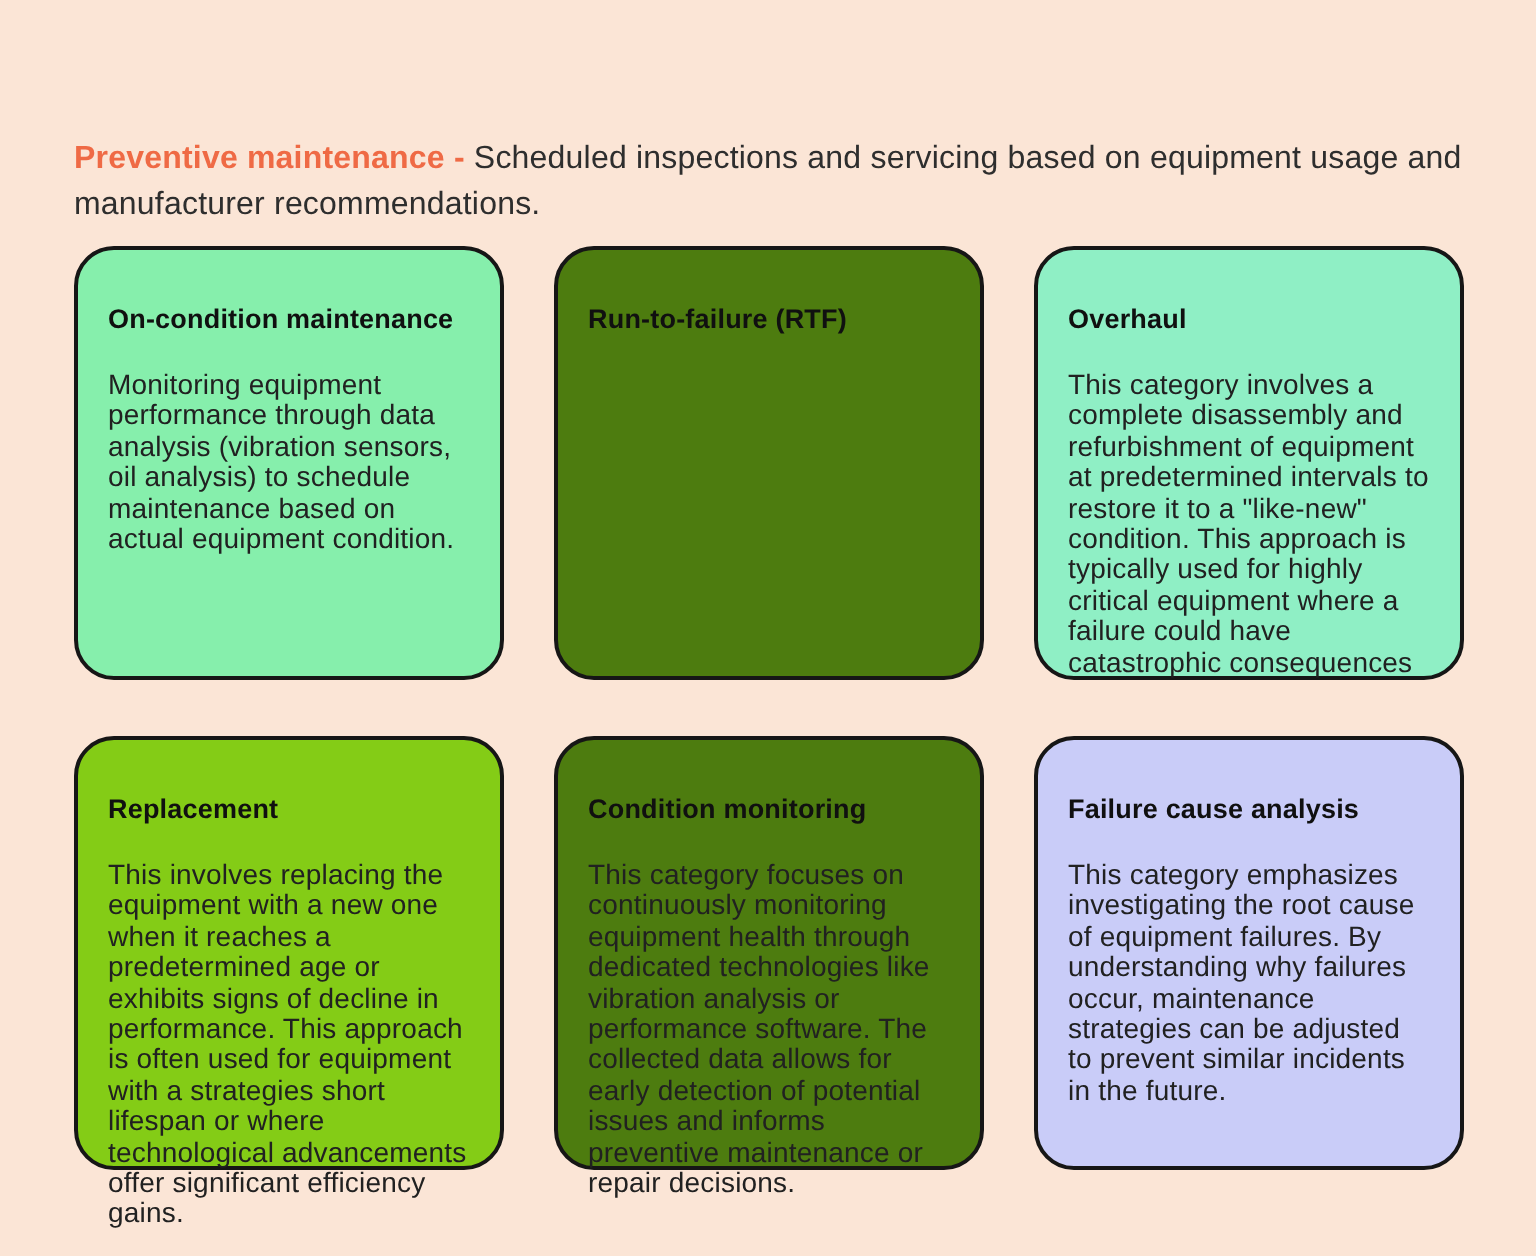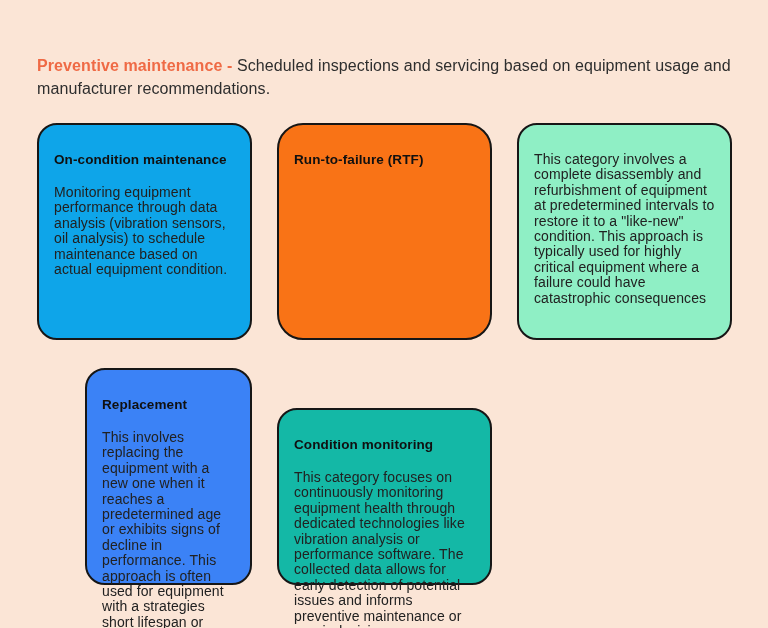--- a/index.html
+++ b/index.html
@@ -11,21 +11,21 @@
   }
   .page {
     position: relative;
     width: 768px;
     height: 628px;
     overflow: hidden;
   }
   .header {
     position: absolute;
     left: 37px;
-    top: 38px;
+    top: 52px;
     width: 704px;
     font-size: 16px;
     line-height: 23px;
     color: #2e2e2e;
     letter-spacing: 0.1px;
   }
   .header .hl {
     font-weight: bold;
   }
   .grid {
@@ -60,38 +60,43 @@
 </style>
 </head>
 <body style="background: rgb(251, 229, 214);">
 
 <div class="page">
 
   <p class="header"><span class="hl" style="color: rgb(239, 106, 69);">Preventive maintenance -</span><span> Scheduled inspections and servicing based on equipment usage and manufacturer recommendations.</span></p>
 
   <div class="grid">
 
-    <div class="card" style="background: #0ea5e9; border-color: rgb(22, 22, 22);">
+    <div class="card" style="background: #86efac; border-color: rgb(22, 22, 22);">
       <h3>On-condition maintenance</h3>
       <p>Monitoring equipment performance through data analysis (vibration sensors, oil analysis) to schedule maintenance based on actual equipment condition.</p>
     </div>
 
-    <div class="card" style="background: #f97316; border-color: rgb(22, 22, 22); border-radius: 26px;">
+    <div class="card" style="background: #4d7c0f; border-color: rgb(22, 22, 22);">
       <h3>Run-to-failure (RTF)</h3>
     </div>
 
     <div class="card" style="background: rgb(143, 239, 197); border-color: rgb(22, 22, 22);">
+      <h3>Overhaul</h3>
       <p>This category involves a complete disassembly and refurbishment of equipment at predetermined intervals to restore it to a "like-new" condition. This approach is typically used for highly critical equipment where a failure could have catastrophic consequences</p>
     </div>
 
-    <div class="card" style="background: #3b82f6; border-color: rgb(22, 22, 22); margin-left: 48px;">
+    <div class="card" style="background: #84cc16; border-color: rgb(22, 22, 22);">
       <h3>Replacement</h3>
       <p>This involves replacing the equipment with a new one when it reaches a predetermined age or exhibits signs of decline in performance. This approach is often used for equipment with a strategies short lifespan or where technological advancements offer significant efficiency gains.</p>
     </div>
 
-    <div class="card" style="background: #14b8a6; border-color: rgb(22, 22, 22); margin-top: 40px;">
+    <div class="card" style="background: #4d7c0f; border-color: rgb(22, 22, 22);">
       <h3>Condition monitoring</h3>
       <p>This category focuses on continuously monitoring equipment health through dedicated technologies like vibration analysis or performance software. The collected data allows for early detection of potential issues and informs preventive maintenance or repair decisions.</p>
     </div>
 
+    <div class="card" style="background: rgb(201, 204, 248); border-color: rgb(22, 22, 22);">
+      <h3>Failure cause analysis</h3>
+      <p>This category emphasizes investigating the root cause of equipment failures. By understanding why failures occur, maintenance strategies can be adjusted to prevent similar incidents in the future.</p>
+    </div>
 
   </div>
 </div>
 
 </body></html>

